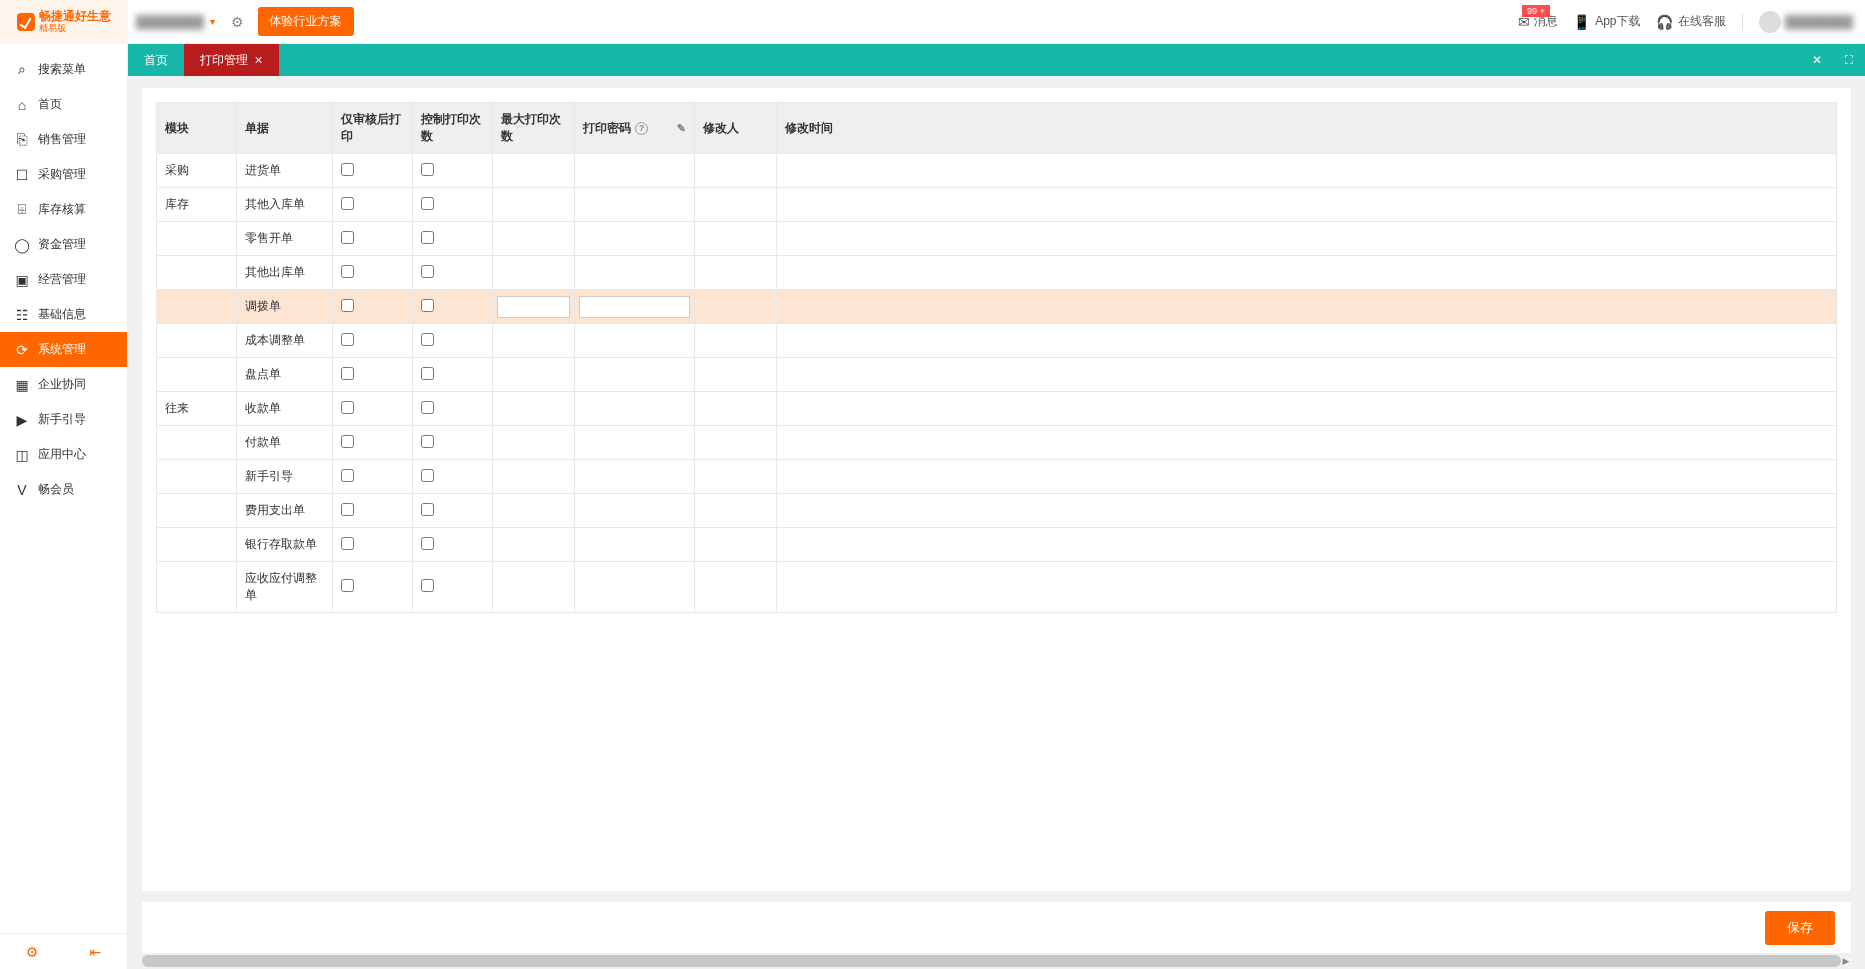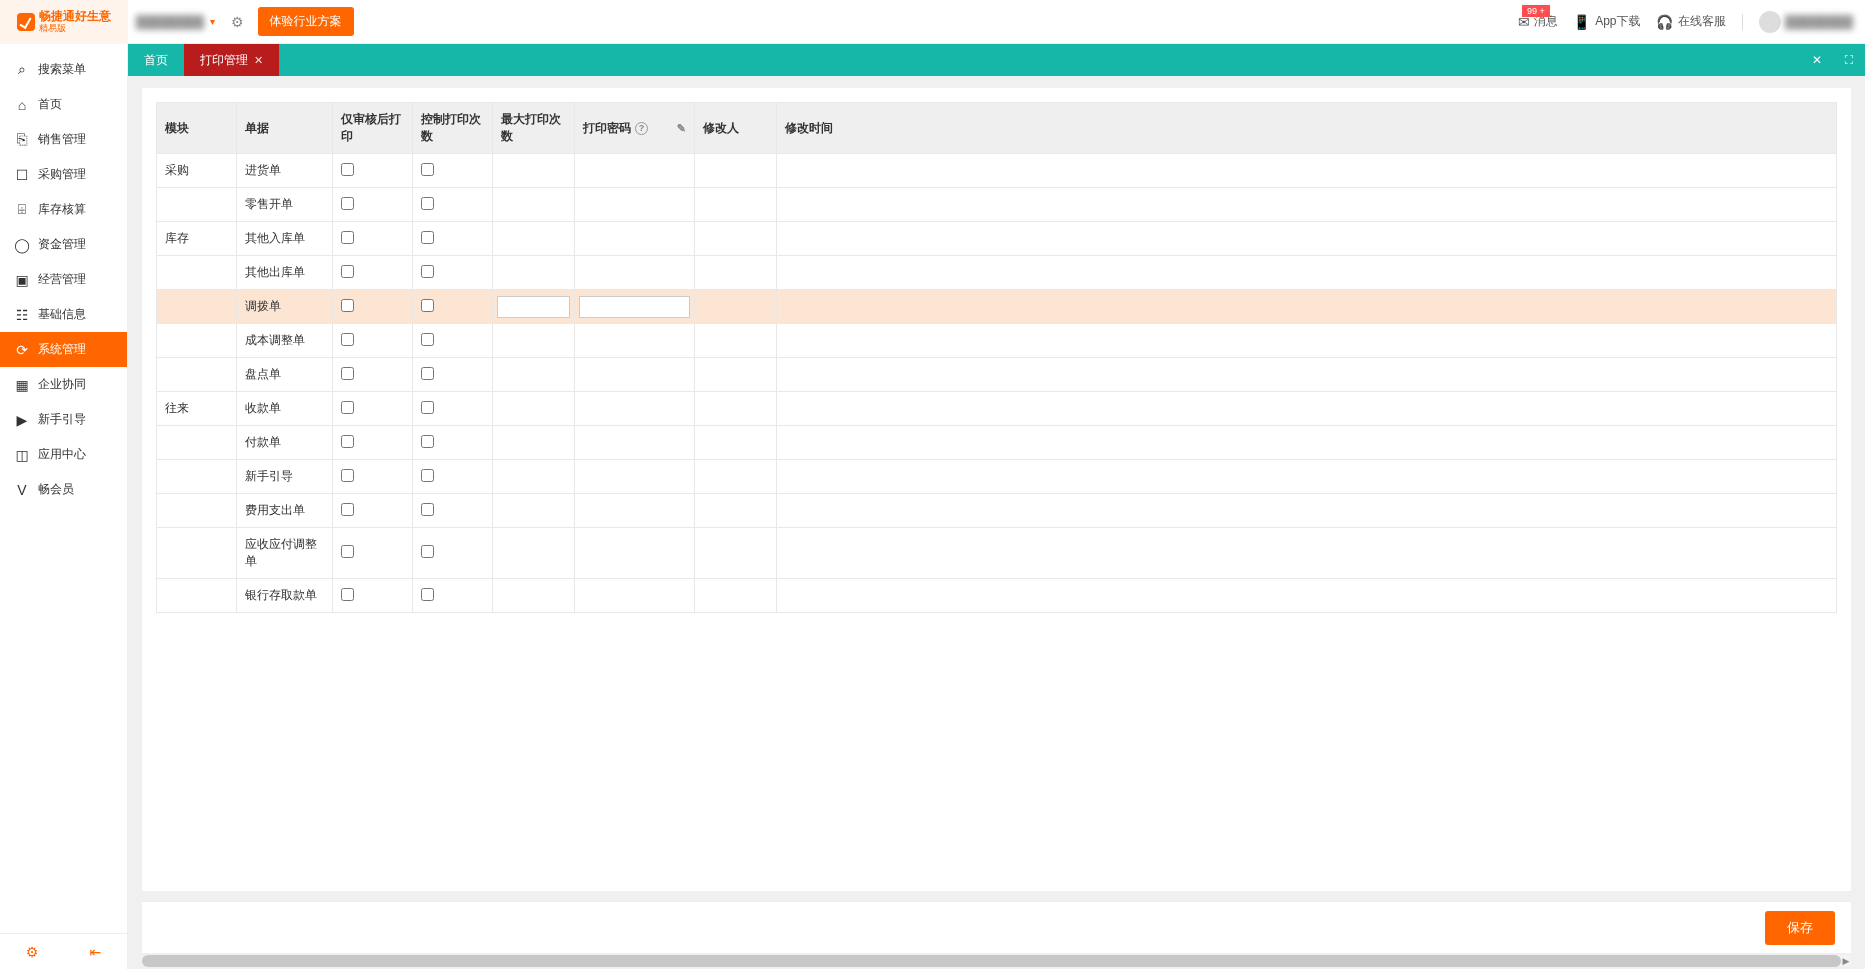--- a/index.html
+++ b/index.html
@@ -258,41 +258,41 @@
                   <td>采购</td>
                   <td>进货单</td>
                   <td style="text-align: left;"><input type="checkbox" style=""></td>
                   <td style="text-align: left;"><input type="checkbox" style=""></td>
                   <td></td>
                   <td></td>
                   <td></td>
                   <td></td>
                 </tr>
                 <tr>
-                  <td></td>
-                  <td>零售开单</td>
-                  <td style="text-align: left;"><input type="checkbox" style=""></td>
-                  <td style="text-align: left;"><input type="checkbox" style=""></td>
-                  <td></td>
-                  <td></td>
-                  <td></td>
-                  <td></td>
-                </tr>
-                <tr>
                   <td>库存</td>
                   <td>其他入库单</td>
                   <td style="text-align: left;"><input type="checkbox" style=""></td>
                   <td style="text-align: left;"><input type="checkbox" style=""></td>
                   <td></td>
                   <td></td>
                   <td></td>
                   <td></td>
                 </tr>
                 <tr>
                   <td></td>
+                  <td>零售开单</td>
+                  <td style="text-align: left;"><input type="checkbox" style=""></td>
+                  <td style="text-align: left;"><input type="checkbox" style=""></td>
+                  <td></td>
+                  <td></td>
+                  <td></td>
+                  <td></td>
+                </tr>
+                <tr>
+                  <td></td>
                   <td>其他出库单</td>
                   <td style="text-align: left;"><input type="checkbox" style=""></td>
                   <td style="text-align: left;"><input type="checkbox" style=""></td>
                   <td></td>
                   <td></td>
                   <td></td>
                   <td></td>
                 </tr>
                 <tr class="highlight">
                   <td></td>
@@ -359,31 +359,31 @@
                   <td>费用支出单</td>
                   <td style="text-align: left;"><input type="checkbox" style=""></td>
                   <td style="text-align: left;"><input type="checkbox" style=""></td>
                   <td></td>
                   <td></td>
                   <td></td>
                   <td></td>
                 </tr>
                 <tr>
                   <td></td>
+                  <td>银行存取款单</td>
+                  <td style="text-align: left;"><input type="checkbox" style=""></td>
+                  <td style="text-align: left;"><input type="checkbox" style=""></td>
+                  <td></td>
+                  <td></td>
+                  <td></td>
+                  <td></td>
+                </tr>
+                <tr>
+                  <td></td>
                   <td>应收应付调整单</td>
-                  <td style="text-align: left;"><input type="checkbox" style=""></td>
-                  <td style="text-align: left;"><input type="checkbox" style=""></td>
-                  <td></td>
-                  <td></td>
-                  <td></td>
-                  <td></td>
-                </tr>
-                <tr>
-                  <td></td>
-                  <td>银行存取款单</td>
                   <td style="text-align: left;"><input type="checkbox" style=""></td>
                   <td style="text-align: left;"><input type="checkbox" style=""></td>
                   <td></td>
                   <td></td>
                   <td></td>
                   <td></td>
                 </tr>
               </tbody>
           </table>
         </div>

